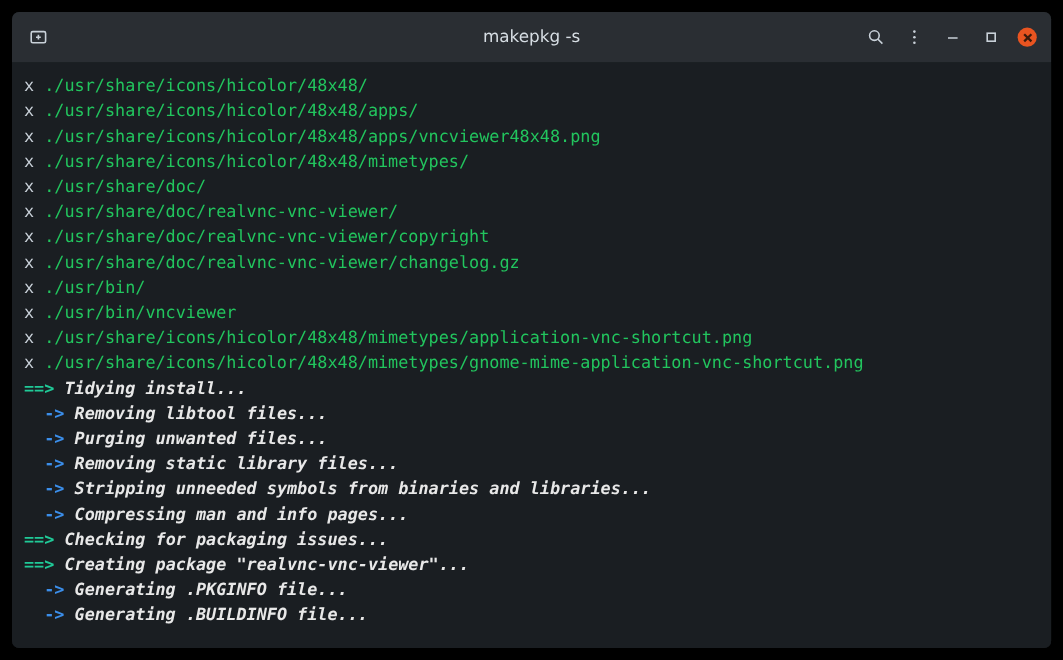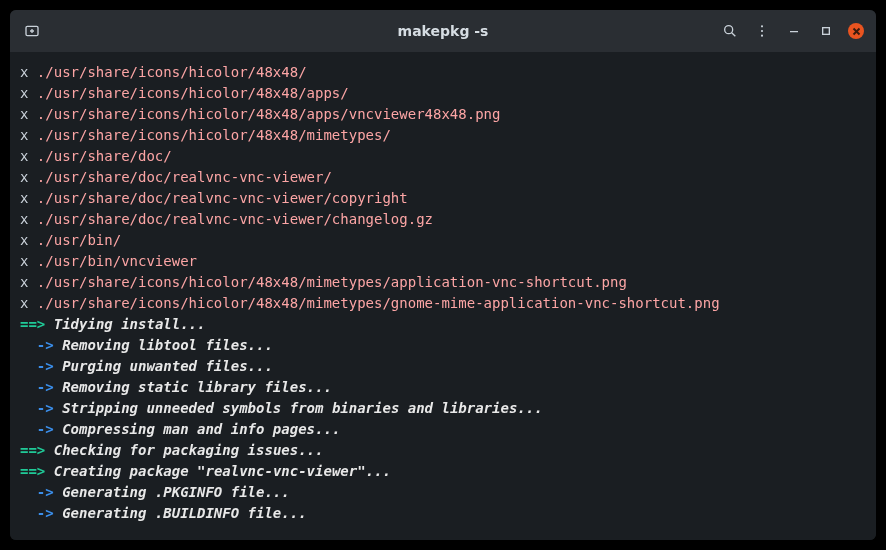--- a/index.html
+++ b/index.html
@@ -25,39 +25,39 @@
     .titlebar {
       height: 42px;
       background: #2a2e33;
       display: flex;
       align-items: center;
       padding: 0 12px;
       gap: 8px;
       flex-shrink: 0;
     }
     .titlebar-left { display: flex; align-items: center; gap: 10px; width: 200px; }
-    .titlebar-center { flex: 1; text-align: center; color: #d6dde3; font-family: 'DejaVu Sans', sans-serif; font-size: 14px; font-weight: 700; }
+    .titlebar-center { flex: 1; text-align: center; color: #d6dde3; font-family: 'DejaVu Sans', sans-serif; font-size: 14px; font-weight: 400; }
     .titlebar-right { display: flex; align-items: center; gap: 12px; width: 200px; justify-content: flex-end; }
     .tb-icon { width: 20px; height: 20px; display: flex; align-items: center; justify-content: center; color: #c9d1d9; cursor: pointer; }
     .tb-icon svg { width: 16px; height: 16px; }
     .close-btn { width: 16px; height: 16px; border-radius: 50%; background: #e95420; display: flex; align-items: center; justify-content: center; cursor: pointer; }
     .close-btn svg { width: 9px; height: 9px; stroke: #3a1a0c; stroke-width: 2.5; }
     .terminal {
       flex: 1;
       padding: 10px 10px;
       font-size: 14px;
       line-height: 21px;
       color: #c9d1d9;
       white-space: pre;
       overflow: hidden;
       background: #1a1e22;
     }
     .line { display: block; }
     .x-mark { color: #c9d1d9; }
-    .path { color: #fca5a5; }
+    .path { color: #22c55e; }
     .arrow-big { color: #20c997; font-weight: bold; }
     .arrow-sm { color: #3b8eea; font-weight: bold; }
     .msg { color: #e8e8e8; font-weight: bold; font-style: italic; }
   </style>
 </head>
 <body>
 
 <div class="window">
 
   <div class="titlebar">

